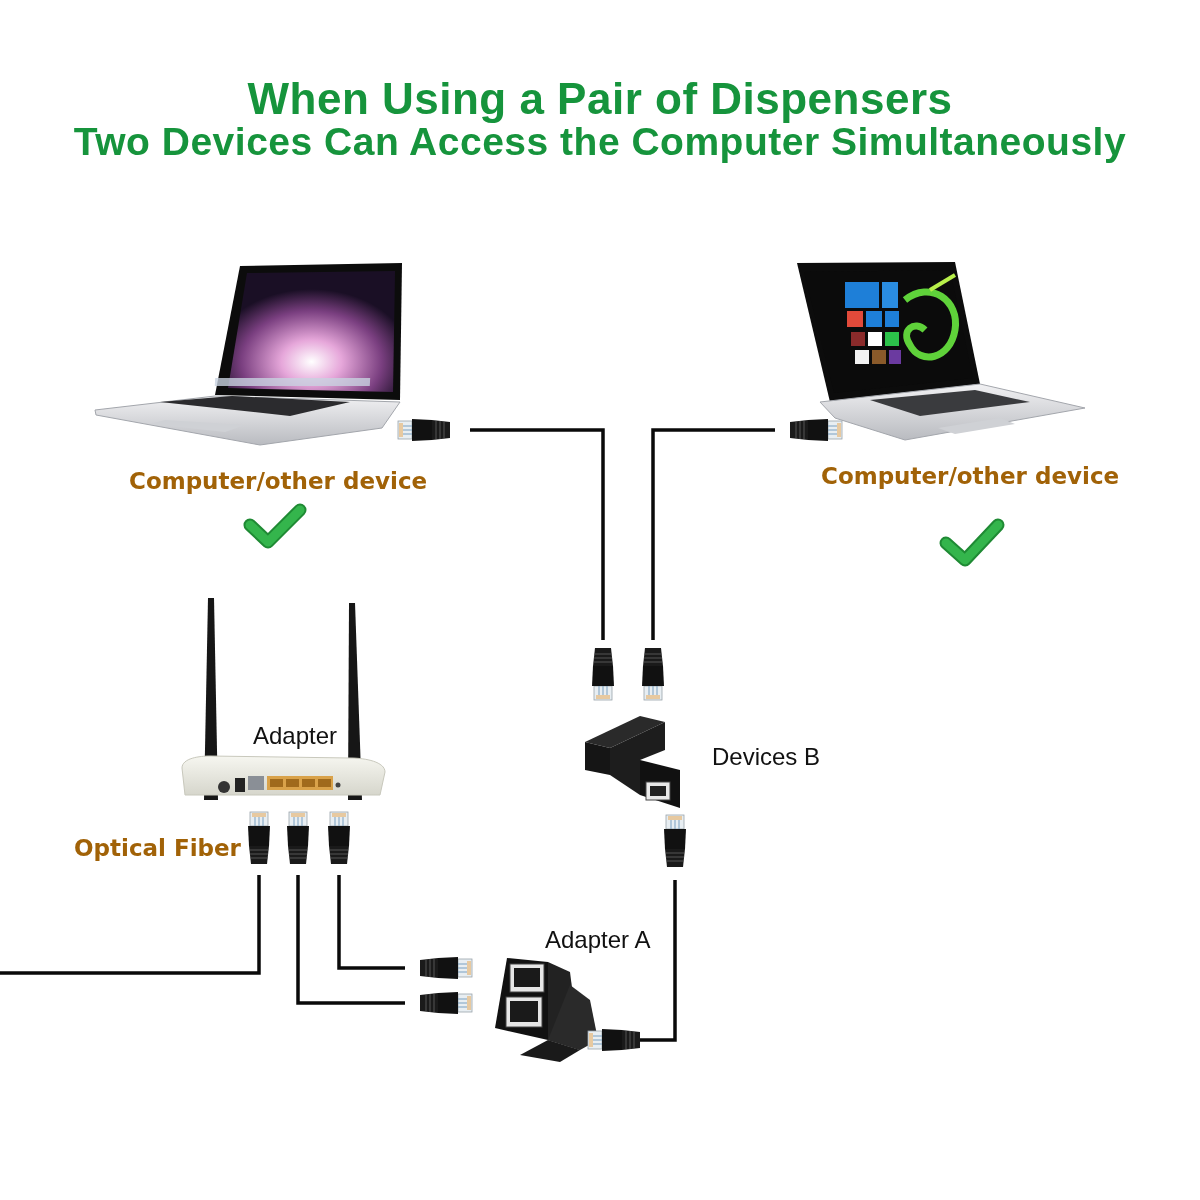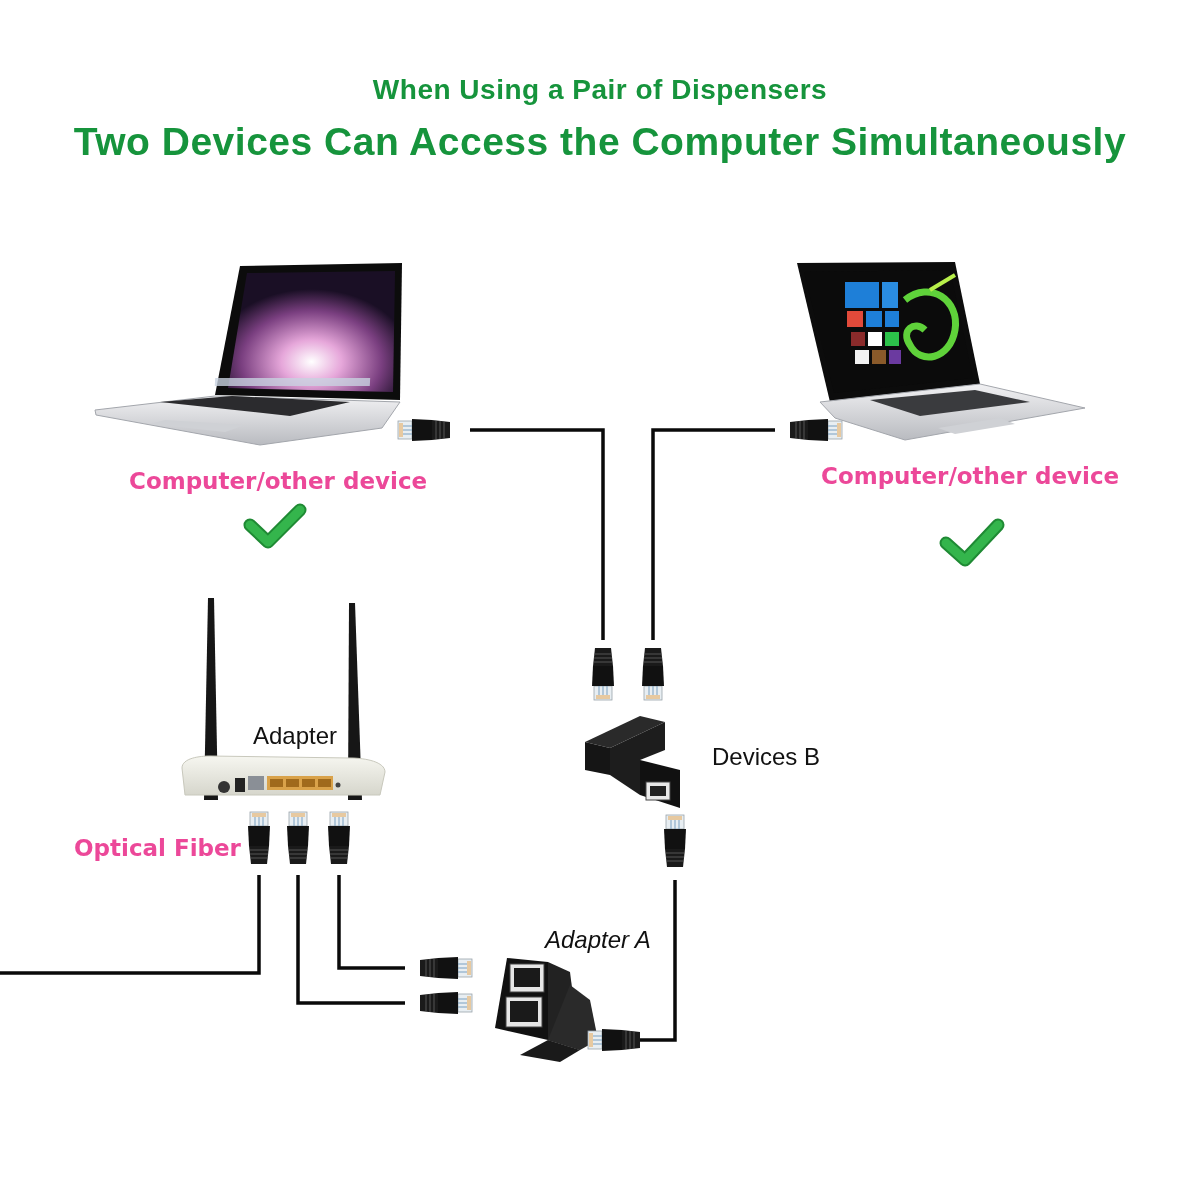--- a/index.html
+++ b/index.html
@@ -1,20 +1,20 @@
 <!DOCTYPE html>
 <html><head>
 <meta charset="utf-8">
 <style>
   html, body { margin:0; padding:0; background:#ffffff; }
   body { width:1200px; height:1200px; position:relative; overflow:hidden; font-family:"Liberation Sans", sans-serif; }
   .title { position:absolute; left:0; width:1200px; text-align:center; color:#16943c; font-weight:bold; font-family:"Liberation Sans", sans-serif; letter-spacing:0.5px; }
-  .title1 { top:74px; font-size:28px; }
+  .title1 { top:74px; font-size:44px; }
   .title2 { top:120px; font-size:39px; }
-  .label { position:absolute; color:#ec4899; font-weight:bold; font-family:"DejaVu Sans", sans-serif; white-space:nowrap; }
+  .label { position:absolute; color:#a16207; font-weight:bold; font-family:"DejaVu Sans", sans-serif; white-space:nowrap; }
   .label-plain { position:absolute; color:#111; font-family:"Liberation Sans", sans-serif; white-space:nowrap; font-size:24px; }
   svg.canvas { position:absolute; left:0; top:0; }
 </style>
 </head>
 <body>
 
 <div class="title title1">When Using a Pair of Dispensers</div>
 <div class="title title2">Two Devices Can Access the Computer  Simultaneously</div>
 
 <svg class="canvas" width="1200" height="1200" viewBox="0 0 1200 1200">
@@ -184,13 +184,13 @@
   <g transform="translate(588,1040) rotate(-90)">
     <use href="#rj45-up"></use>
   </g>
 </svg>
 
 <div class="label" style="left:129px; top:468px; font-size:23px;">Computer/other device</div>
 <div class="label" style="left:821px; top:463px; font-size:23px;">Computer/other device</div>
 <div class="label-plain" style="left:253px; top:722px;">Adapter</div>
 <div class="label" style="left:74px; top:835px; font-size:23px;">Optical Fiber</div>
 <div class="label-plain" style="left:712px; top:743px;">Devices B</div>
-<div class="label-plain" style="left:545px; top:926px;font-style:italic;">Adapter A</div>
+<div class="label-plain" style="left:545px; top:926px;">Adapter A</div>
 
 </body></html>

